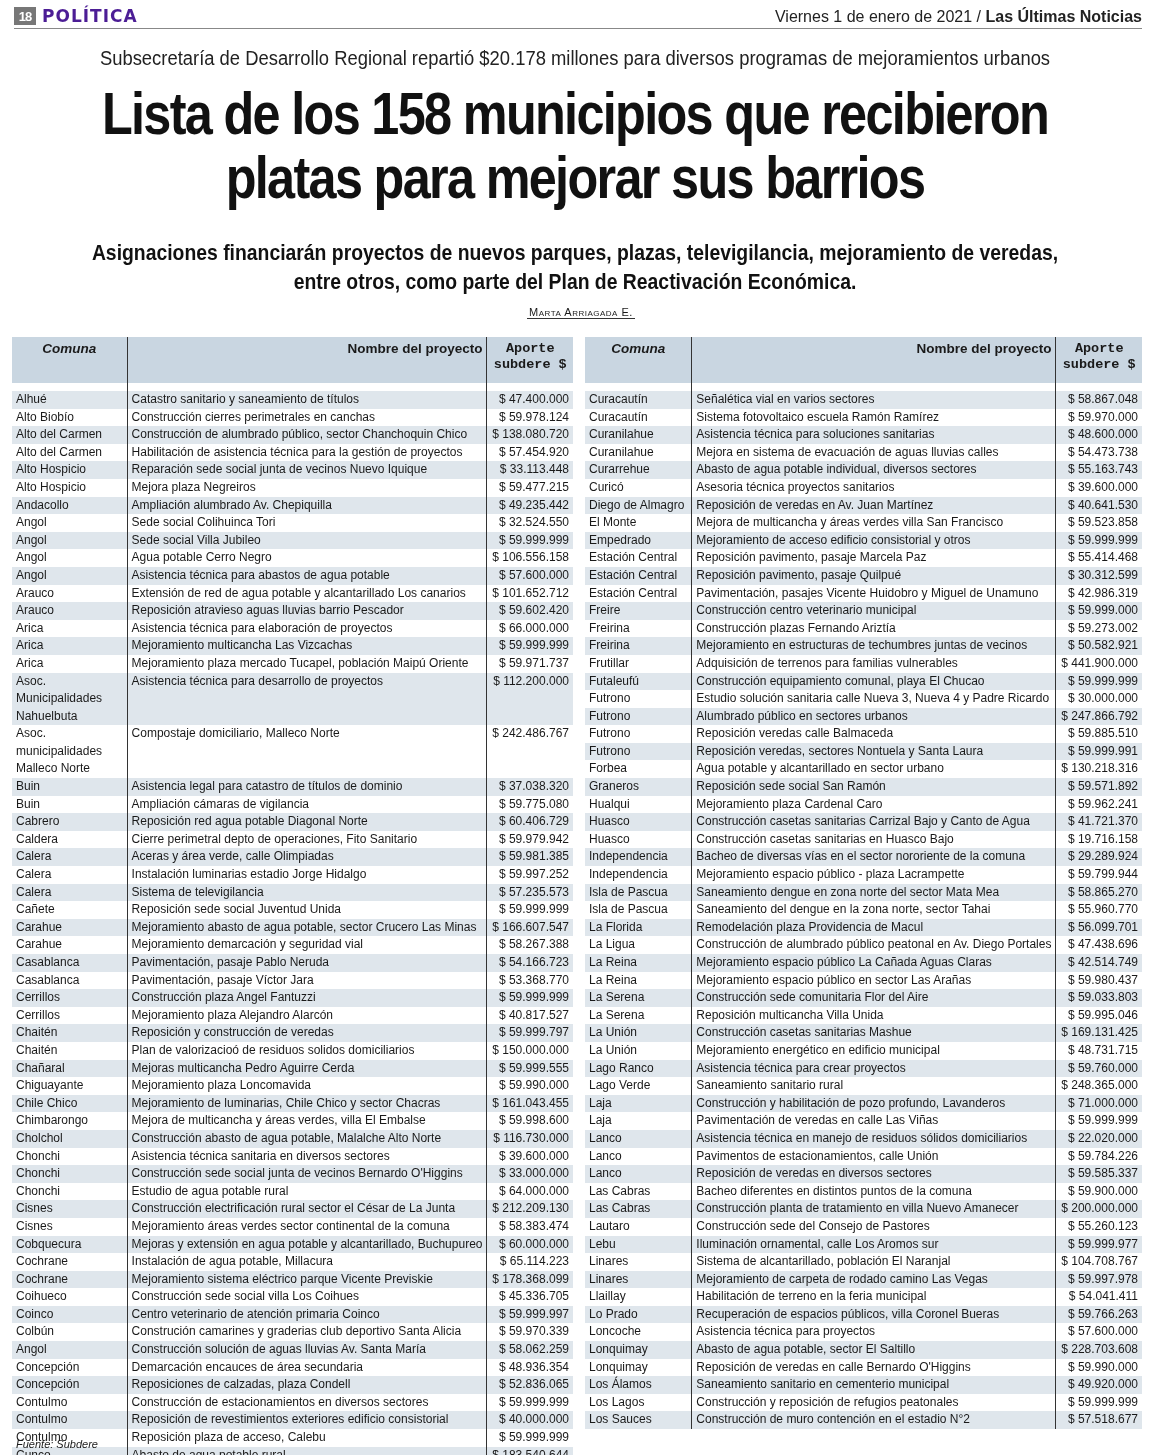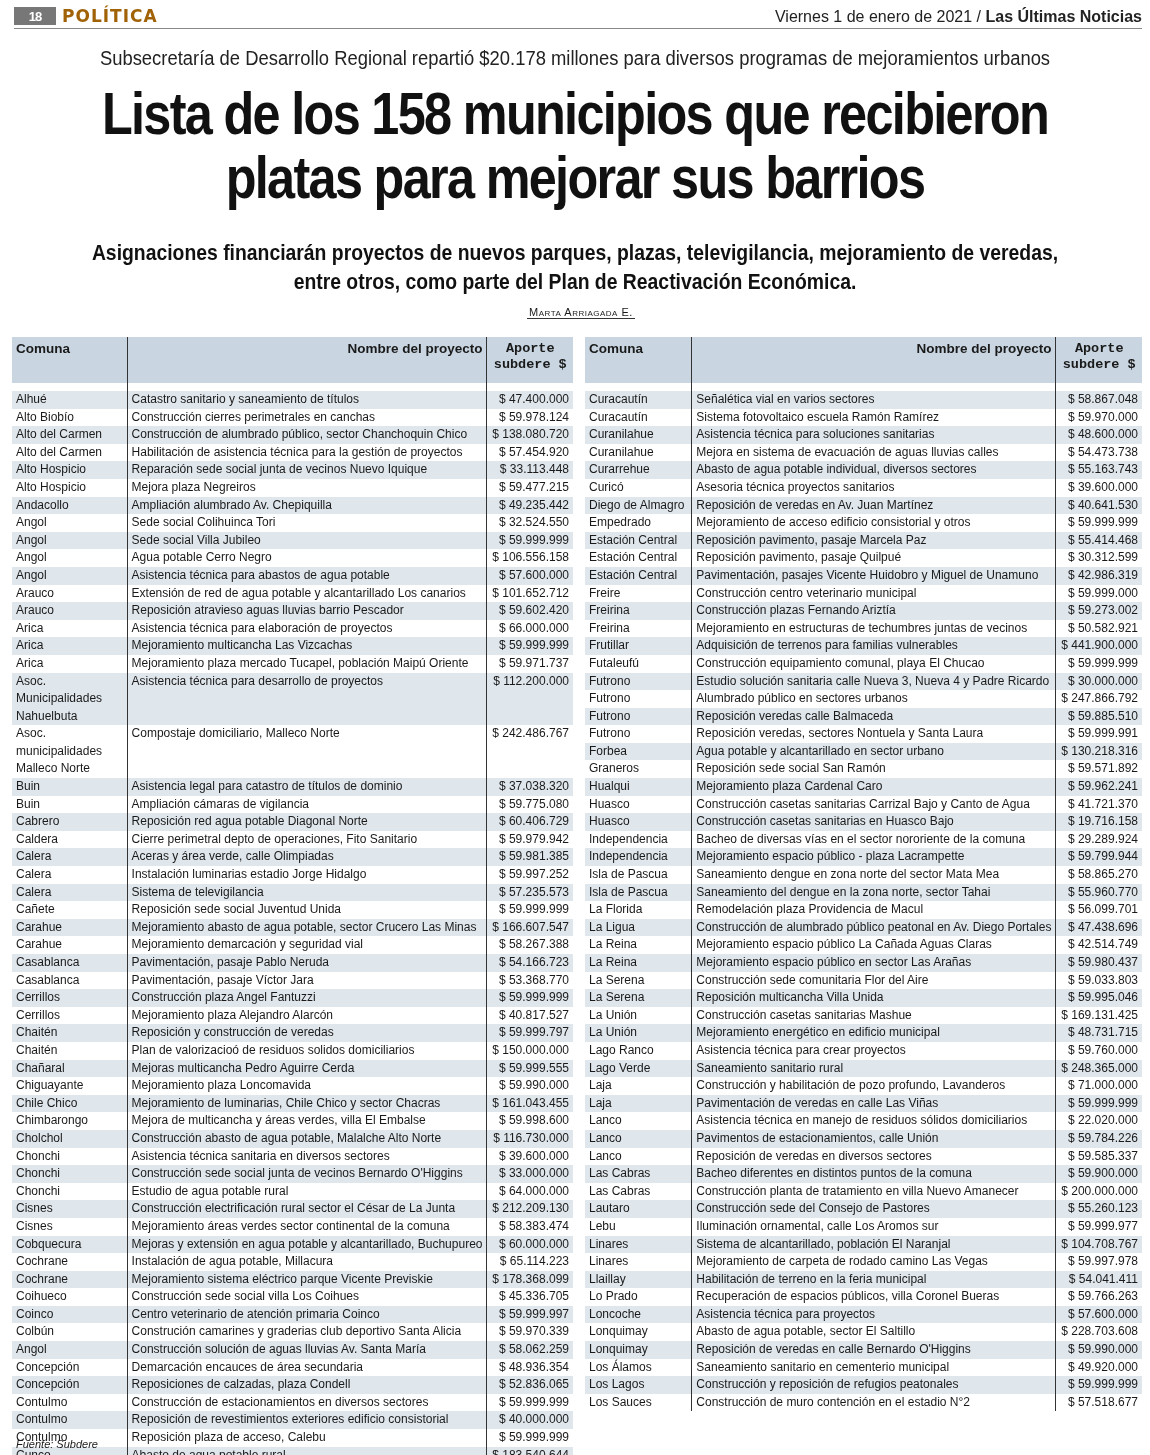--- a/index.html
+++ b/index.html
@@ -1,36 +1,36 @@
 <!DOCTYPE html>
 <html><head>
 <meta charset="utf-8">
 <style>
   html, body { margin: 0; padding: 0; background: #ffffff; }
   body { width: 1150px; height: 1455px; position: relative; overflow: hidden; font-family: "Liberation Sans", sans-serif; color: #1a1a1a; }
 
   .topbar { position: absolute; left: 14px; right: 8px; top: 2px; height: 24px; border-bottom: 1px solid #888; display: flex; align-items: flex-end; justify-content: space-between; padding-bottom: 2px; }
   .topbar-left { display: flex; align-items: center; gap: 6px; }
-  .page-num { background: #777; color: #fff; font-family: "Liberation Sans", sans-serif; font-size: 13px; font-weight: bold; width: 42px; height: 18px; display: flex; align-items: center; justify-content: center; letter-spacing: -1px; }
-  .section { font-family: "DejaVu Sans", sans-serif; font-weight: bold; font-size: 17px; letter-spacing: 1px; color: #a16207; }
+  .page-num { background: #777; color: #fff; font-family: "Liberation Sans", sans-serif; font-size: 13px; font-weight: bold; width: 22px; height: 18px; display: flex; align-items: center; justify-content: center; letter-spacing: -1px; }
+  .section { font-family: "DejaVu Sans", sans-serif; font-weight: bold; font-size: 17px; letter-spacing: 1px; color: #4c1d95; }
   .dateline { font-size: 16px; color: #222; font-family: "Liberation Sans", sans-serif; }
   .dateline b { font-weight: bold; }
 
   .kicker { position: absolute; top: 47px; left: 0; right: 0; text-align: center; font-family: "Liberation Sans", sans-serif; font-size: 20px; color: #222; transform: scaleX(0.92); }
   .headline { position: absolute; top: 82px; left: 0; right: 0; text-align: center; font-family: "Liberation Sans", sans-serif; font-weight: bold; font-size: 60px; line-height: 64px; color: #111; letter-spacing: -2px; transform: scaleX(0.84); }
   .dek { position: absolute; top: 238px; left: 10px; right: 10px; text-align: center; font-family: "Liberation Sans", sans-serif; font-weight: bold; font-size: 22px; line-height: 29px; color: #111; transform: scaleX(0.88); }
   .byline { position: absolute; top: 306px; left: 12px; right: 0; text-align: center; font-size: 11px; letter-spacing: 0.5px; font-variant: small-caps; }
   .byline span { border-bottom: 1px solid #333; padding: 0 2px; }
 
   .table-wrap { position: absolute; top: 337px; }
   .left-table { left: 12px; width: 561px; }
   .right-table { left: 585px; width: 557px; }
   table { border-collapse: collapse; width: 100%; font-family: "Liberation Sans", sans-serif; font-size: 12px; }
   thead th { background: #c9d6e1; font-weight: bold; font-size: 13.5px; color: #1a1a1a; padding: 4px 4px; vertical-align: top; height: 38px; }
-  thead th.c1 { text-align: left; }
+  thead th.c1 { text-align: center; font-style: italic; }
   thead th.c2 { text-align: right; border-left: 1px solid #333; }
   thead th.c3 { text-align: center; border-left: 1px solid #333; line-height: 16px; font-family: Liberation Mono, monospace; }
   tbody td { padding: 0 4px; height: 17.6px; line-height: 17.6px; white-space: nowrap; vertical-align: top; }
   tbody td.c2 { border-left: 1px solid #333; }
   tbody td.c3 { border-left: 1px solid #333; text-align: right; }
   tbody tr:nth-child(even) td { background: #dfe6ec; }
   tbody tr.tall td { white-space: normal; line-height: 17.6px; height: 35px; }
   .spacer td { height: 8px !important; background: #fff !important; }
 
   .source { position: absolute; left: 16px; top: 1438px; font-size: 11px; font-style: italic; }
@@ -417,20 +417,25 @@
           <td class="c1">Curicó</td>
           <td class="c2">Asesoria técnica proyectos sanitarios</td>
           <td class="c3">$ 39.600.000</td>
         </tr>
         <tr>
           <td class="c1">Diego de Almagro</td>
           <td class="c2">Reposición de veredas en Av. Juan Martínez</td>
           <td class="c3">$ 40.641.530</td>
         </tr>
         <tr>
+          <td class="c1">El Monte</td>
+          <td class="c2">Mejora de multicancha y áreas verdes villa San Francisco</td>
+          <td class="c3">$ 59.523.858</td>
+        </tr>
+        <tr>
           <td class="c1">Empedrado</td>
           <td class="c2">Mejoramiento de acceso edificio consistorial y otros</td>
           <td class="c3">$ 59.999.999</td>
         </tr>
         <tr>
           <td class="c1">Estación Central</td>
           <td class="c2">Reposición pavimento, pasaje Marcela Paz</td>
           <td class="c3">$ 55.414.468</td>
         </tr>
         <tr>

